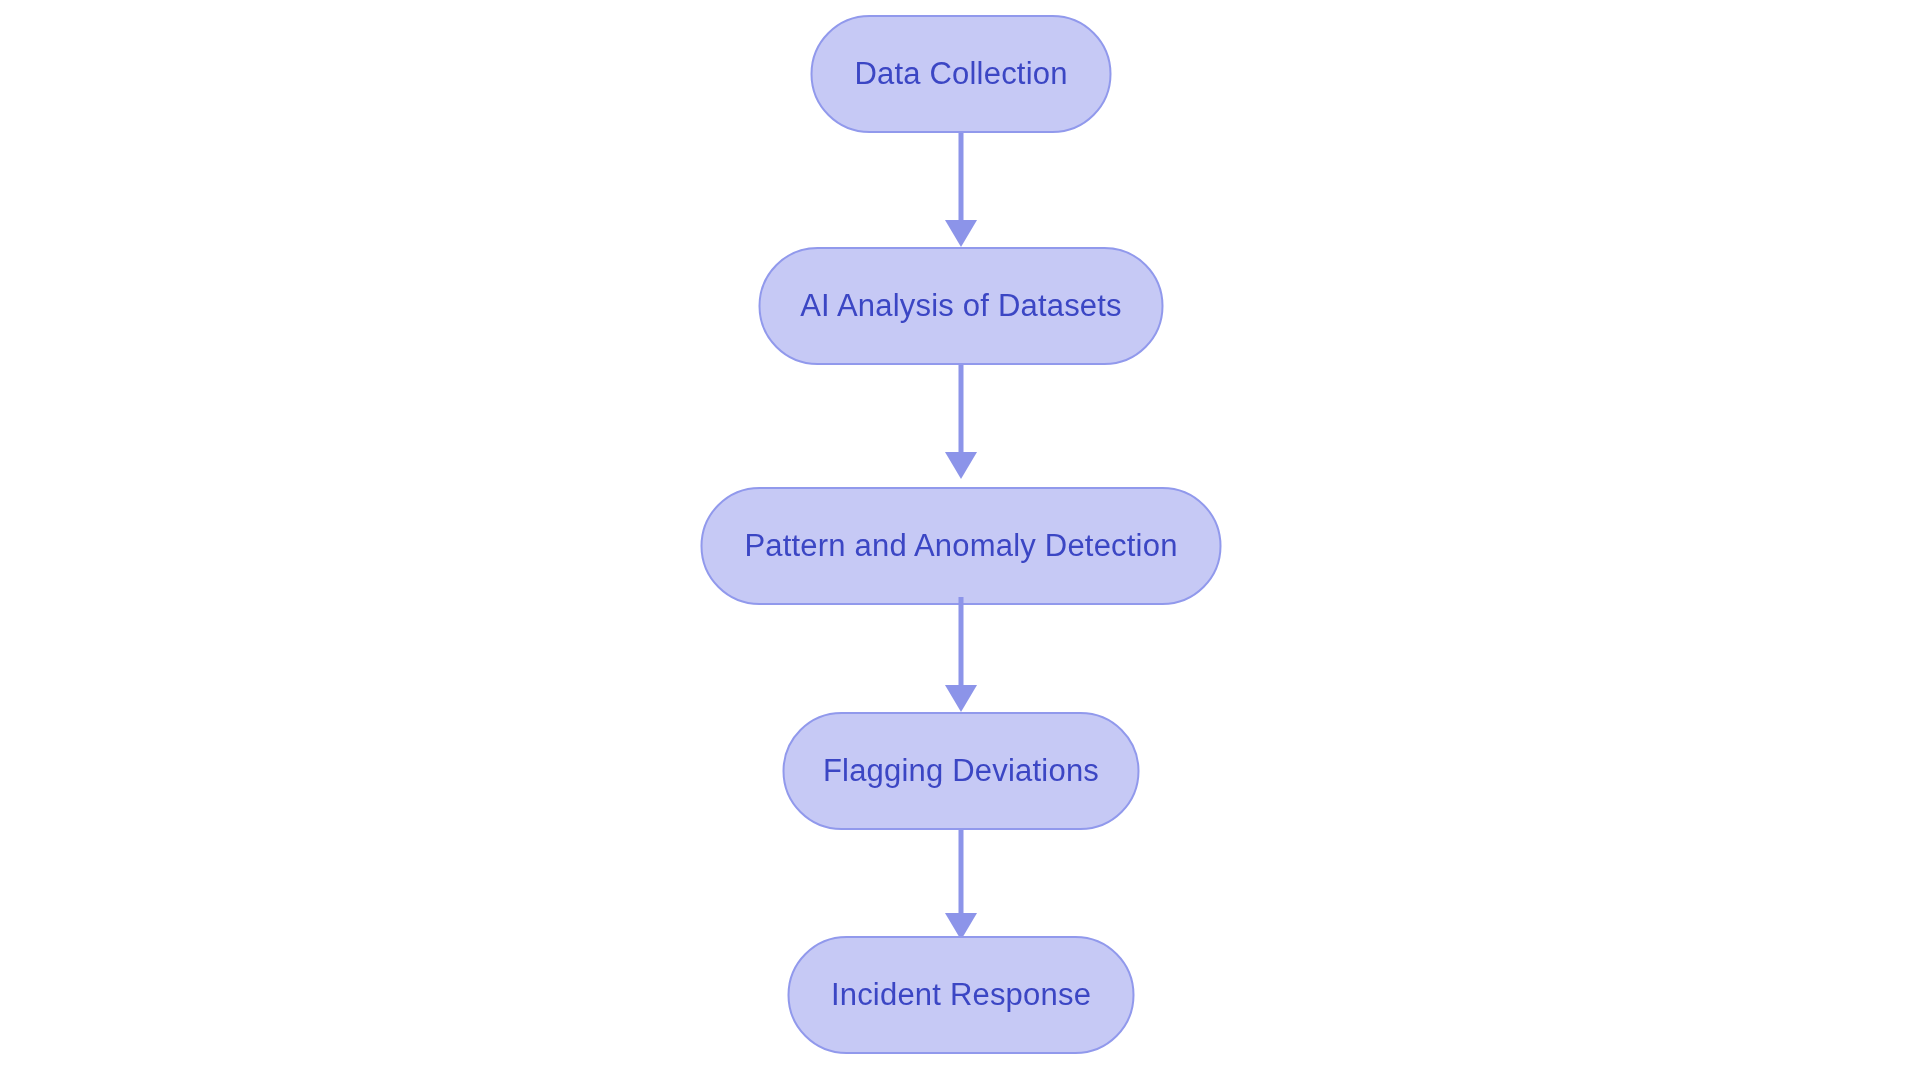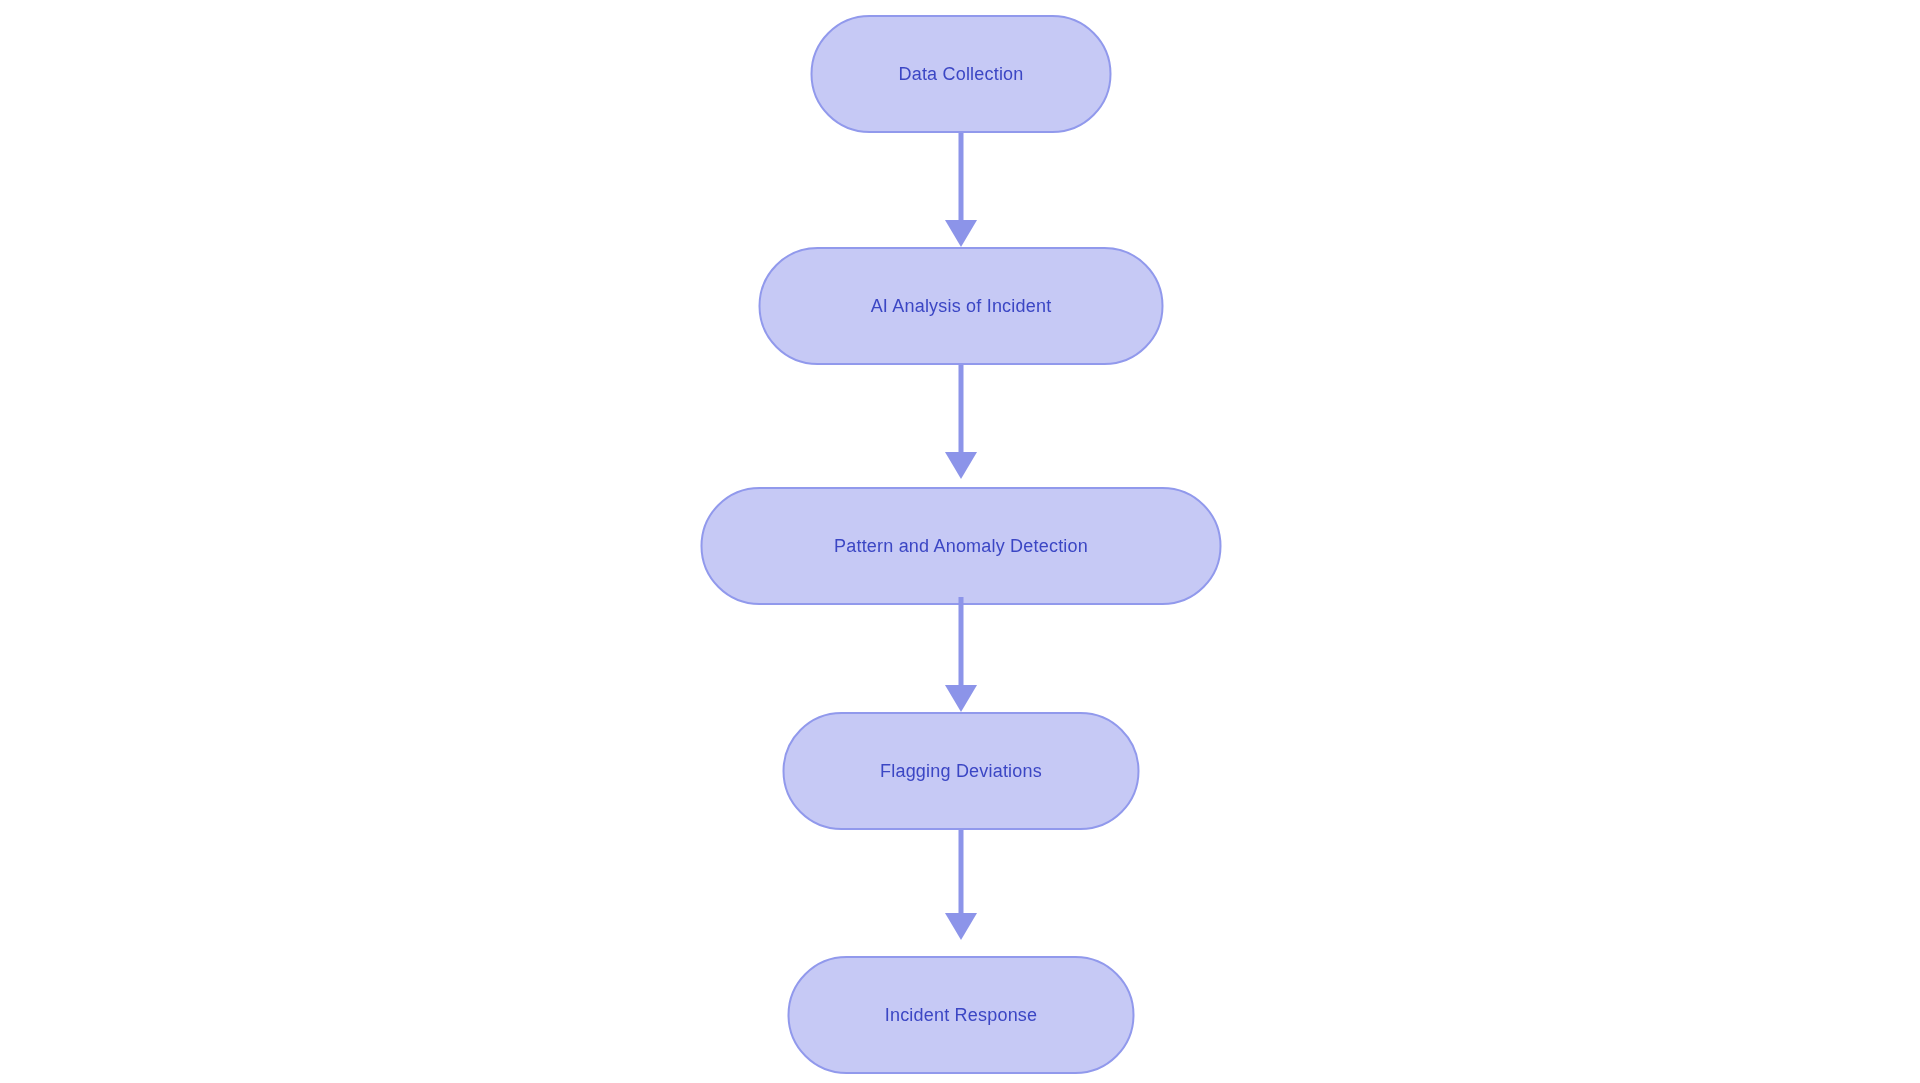--- a/index.html
+++ b/index.html
@@ -24,29 +24,29 @@
     left: 961px;
     transform: translateX(-50%);
     height: 118px;
     border-radius: 60px;
     background: var(--node-fill);
     border: 2px solid var(--node-border);
     color: var(--node-text);
     display: flex;
     align-items: center;
     justify-content: center;
-    font-size: 18px;
+    font-size: 31px;
     letter-spacing: 0.2px;
     white-space: nowrap;
   }
   .n1 { top: 15px;  width: 301px; }
   .n2 { top: 247px; width: 405px; }
   .n3 { top: 479px; width: 521px; margin-top: 8px; }
   .n4 { top: 712px; width: 357px; text-align: center; }
-  .n5 { top: 956px; width: 347px; }
+  .n5 { top: 936px; width: 347px; }
 
   .arrow {
     position: absolute;
     left: 961px;
     transform: translateX(-50%);
     width: 34px;
   }
   .a1 { top: 133px; height: 114px; }
   .a2 { top: 365px; height: 114px; }
   .a3 { top: 597px; height: 115px; }
@@ -80,21 +80,21 @@
   <div class="node n1">
     <span>Data Collection</span>
   </div>
 
   <div class="arrow a1">
     <div class="stem"></div>
     <div class="head"></div>
   </div>
 
   <div class="node n2">
-    <span>AI Analysis of Incident</span>
+    <span>AI Analysis of Datasets</span>
   </div>
 
   <div class="arrow a2">
     <div class="stem"></div>
     <div class="head"></div>
   </div>
 
   <div class="node n3">
     <span>Pattern and Anomaly Detection</span>
   </div>

